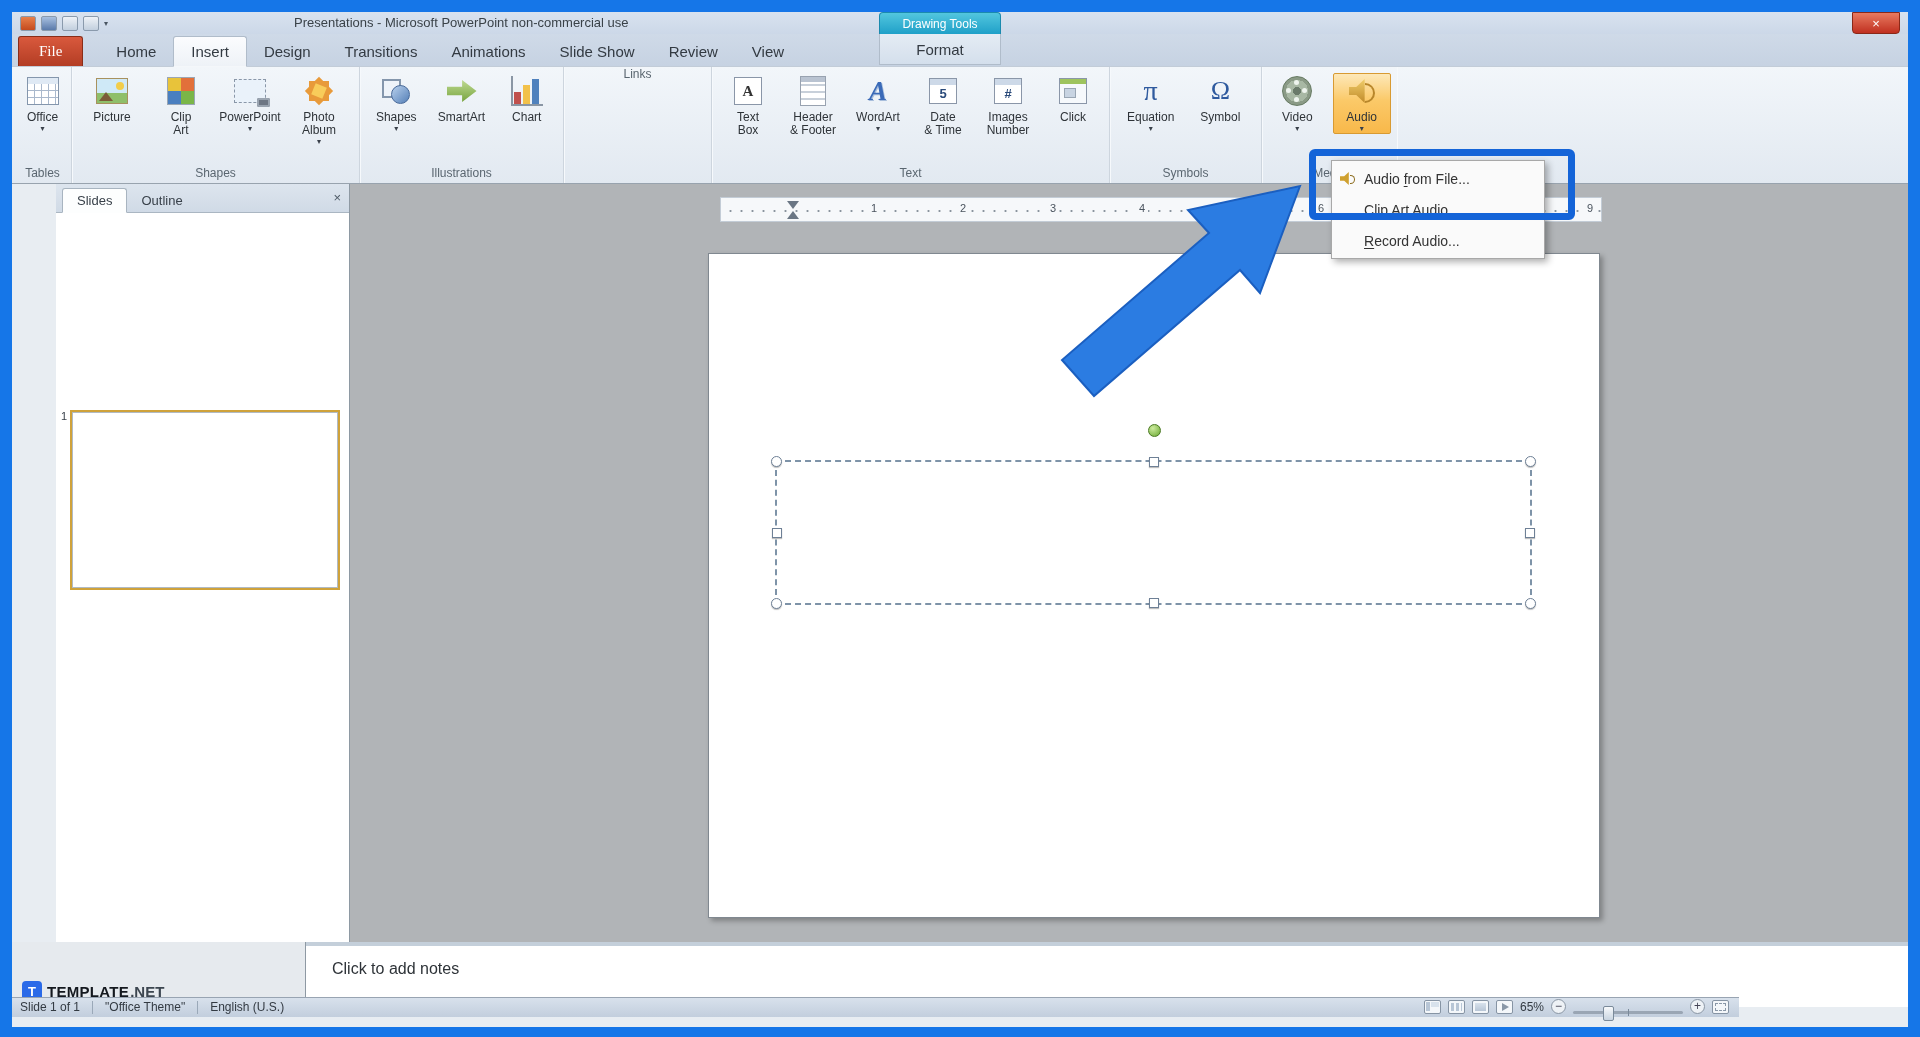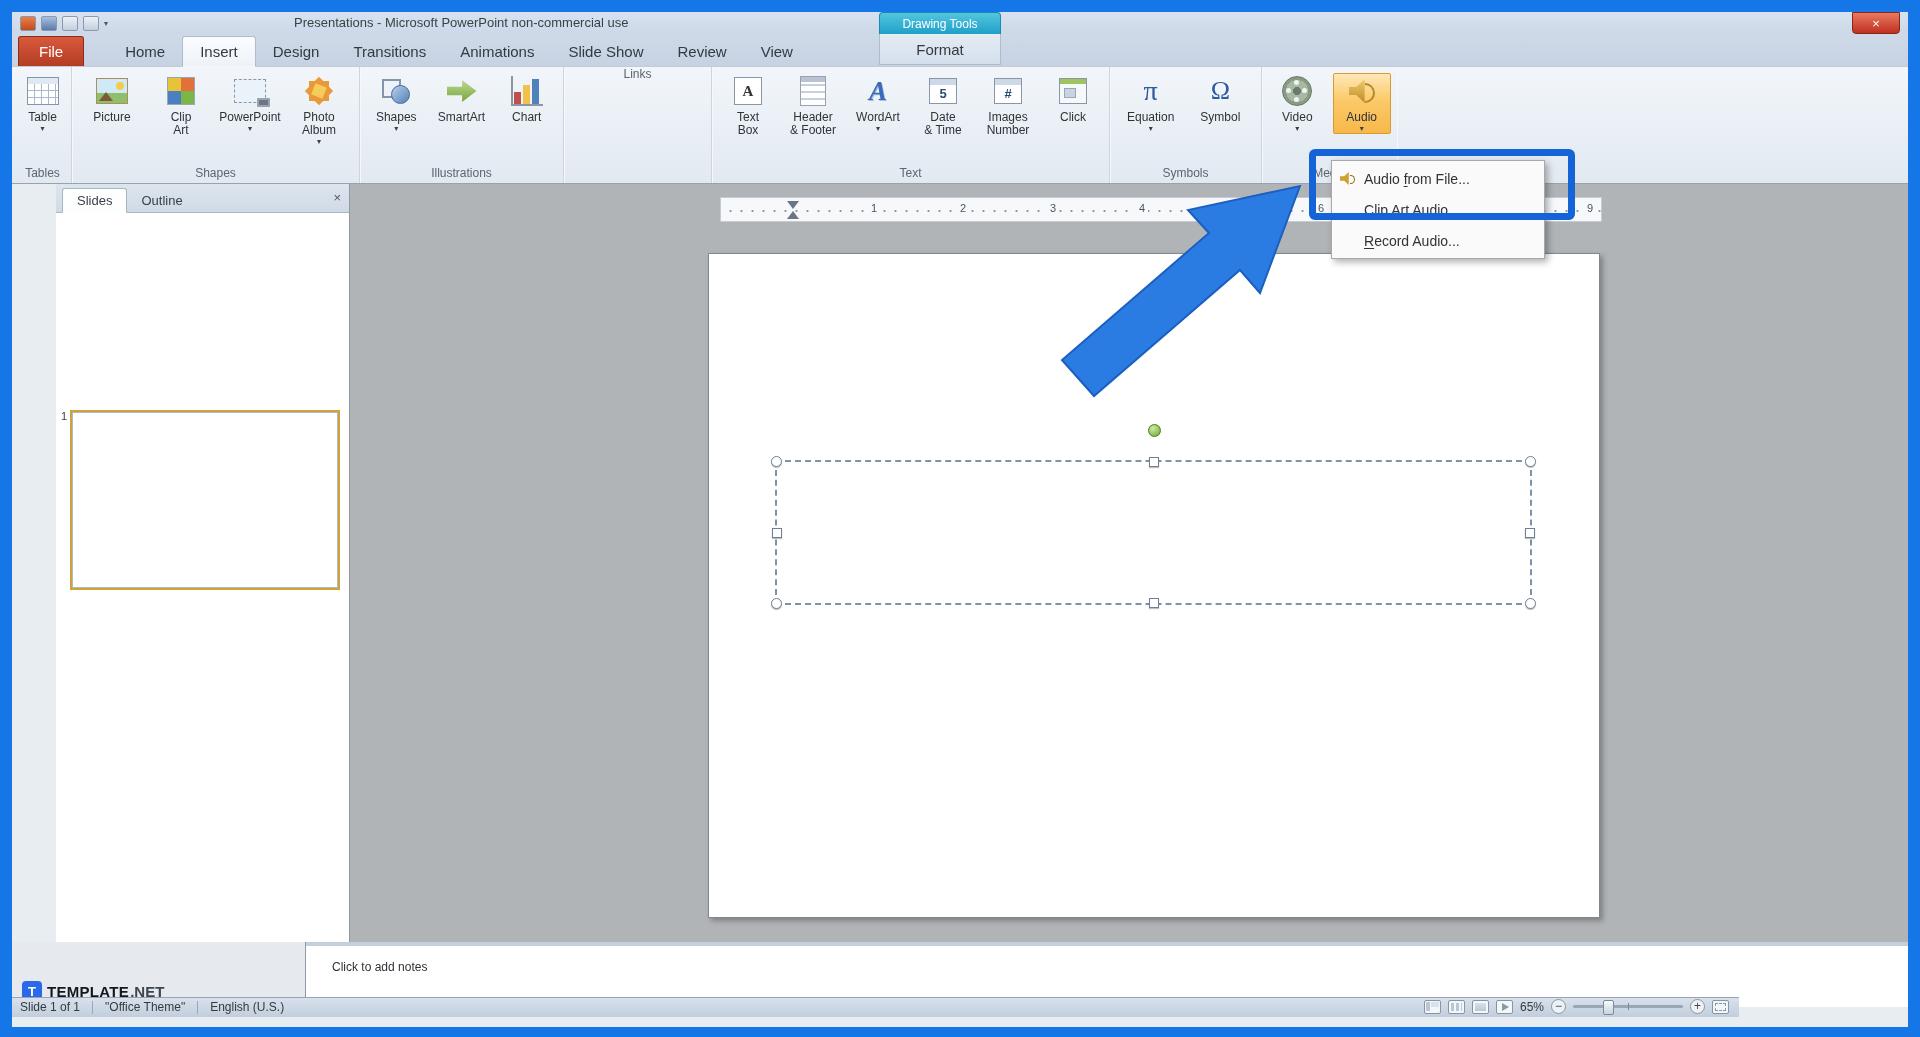--- a/index.html
+++ b/index.html
@@ -21,21 +21,21 @@
               display:flex;align-items:center;justify-content:center;box-sizing:border-box;}
   .closebtn{position:absolute;right:8px;top:0;width:46px;height:20px;background:linear-gradient(#e87a60,#c03020);
             border:1px solid #8a2818;border-radius:0 0 4px 4px;color:#fff;font-size:13px;display:flex;
             align-items:center;justify-content:center;}
 
   
   .tabrow{position:absolute;left:0;top:22px;width:1896px;height:32px;background:linear-gradient(#cfdae8,#c6d2e2);}
   .tabs{display:flex;align-items:flex-end;height:100%;padding-left:6px;}
   .tab{padding:6px 17px;font-size:15px;color:#333a42;border-radius:3px 3px 0 0;}
   .tab-file{background:linear-gradient(#d9593d,#b33d24);color:#fff;border:1px solid #8a2d18;border-bottom:none;
-            padding:6px 20px;margin-right:24px;}
+            padding:6px 20px;margin-right:16px;font-family:Liberation Serif, serif;}
   .tab.active{background:linear-gradient(#fbfcfe,#eef2f7);border:1px solid #b0bcca;border-bottom:1px solid #f4f7fa;
               position:relative;z-index:2;margin-bottom:-1px;}
   .tab-format{position:absolute;left:867px;top:0;width:122px;height:31px;display:flex;align-items:center;
               justify-content:center;font-size:15px;color:#333a42;background:linear-gradient(#e4ecf4,#d4dfec);
               border:1px solid #b0bcca;border-top:none;box-sizing:border-box;}
 
   
   .ribbon{position:absolute;left:0;top:54px;width:1896px;height:118px;background:linear-gradient(#f2f6fa,#e2e9f1);
           border-top:1px solid #c2ccd8;border-bottom:1px solid #98a3ae;box-sizing:border-box;}
   .groups{display:flex;height:100%;padding-left:2px;}
@@ -118,27 +118,27 @@
   .ph-sub{position:absolute;left:132px;top:376px;width:624px;height:171px;border:1px dotted #989ea4;box-sizing:border-box;
           text-align:center;padding-top:16px;font-size:29px;color:#8e939a;}
 
   
   .leftstrip{position:absolute;left:0;top:930px;width:294px;height:65px;background:#e6eaee;border-right:1px solid #8e99a3;box-sizing:border-box;}
   .brand{position:absolute;left:10px;top:39px;display:flex;align-items:center;gap:5px;}
   .brand-t{width:20px;height:20px;border-radius:4px;background:#2a6ae8;color:#fff;font-weight:bold;font-size:13px;display:flex;align-items:center;justify-content:center;}
   .brand-name{font-weight:bold;font-size:15px;color:#14181e;letter-spacing:.3px;}
   .brand-suffix{font-weight:bold;font-size:15px;color:#3c4650;}
   .notes{position:absolute;left:294px;top:930px;width:1602px;height:65px;background:#fff;border-top:4px solid #c4cfda;box-sizing:border-box;}
-  .notes-text{position:absolute;left:26px;top:14px;font-size:12px;color:#2e3338;}
+  .notes-text{position:absolute;left:26px;top:14px;font-size:16px;color:#2e3338;}
 
   
   .statusbar{position:absolute;left:0;top:985px;width:1727px;height:20px;background:linear-gradient(#d8e1ec,#c2cedd);border-top:1px solid #98a4b2;box-sizing:border-box;font-size:12px;color:#333a42;}
   .sb-left{position:absolute;left:8px;top:2px;display:flex;align-items:center;gap:12px;}
   .sep{width:1px;height:13px;background:#9aa8b8;}
-  .sb-right{position:absolute;right:10px;top:1px;display:flex;align-items:center;gap:7px;margin-left:28px;}
+  .sb-right{position:absolute;right:10px;top:1px;display:flex;align-items:flex-end;gap:7px;margin-left:28px;}
   .vic{width:17px;height:14px;border:1px solid #8694a4;background:#f4f7fa;position:relative;border-radius:2px;box-sizing:border-box;}
   .vic-normal::before{content:"";position:absolute;left:1px;top:1px;width:4px;height:9px;background:#b8c6d6;}
   .vic-normal::after{content:"";position:absolute;right:1px;top:1px;width:8px;height:5px;background:#d8e2ec;}
   .vic-sorter::before{content:"";position:absolute;inset:2px;background:repeating-linear-gradient(90deg,#b8c6d6 0 3px,rgba(0,0,0,0) 3px 5px);}
   .vic-reading::before{content:"";position:absolute;inset:2px;background:linear-gradient(#d8e2ec,#b8c6d6);}
   .vic-show::before{content:"";position:absolute;left:5px;top:2px;border-left:7px solid #8a98a8;border-top:4px solid transparent;border-bottom:4px solid transparent;}
   .zbtn{width:15px;height:15px;border-radius:50%;border:1px solid #8a96a4;background:#eef2f6;line-height:13px;text-align:center;font-size:12px;color:#445;box-sizing:border-box;}
   .ztrack{width:110px;height:3px;background:#9aa6b4;border-radius:2px;position:relative;}
   .ztrack::before{content:"";position:absolute;left:50%;top:-2px;width:1px;height:7px;background:#7a8a9a;}
   .zthumb{position:absolute;left:30px;top:-5px;width:9px;height:13px;background:linear-gradient(#f8fafc,#c8d4e0);border:1px solid #7a8a9a;border-radius:2px;}
@@ -192,21 +192,21 @@
   <div class="ribbon">
     <div class="groups">
 
       <div class="grp" style="width:58px">
         <div class="grp-btns">
           <div class="rb">
             <div class="i32">
                 <div class="ik ic-table"></div>
               </div>
             <div class="lbl">
-                <span>Table</span>
+                <span>Office</span>
                 <span able="false"></span>
                 <span class="arr">▾</span>
               </div>
           </div>
         </div>
         <div class="grp-name">Tables</div>
       </div>
 
       <div class="grp" style="width:288px">
         <div class="grp-btns">

